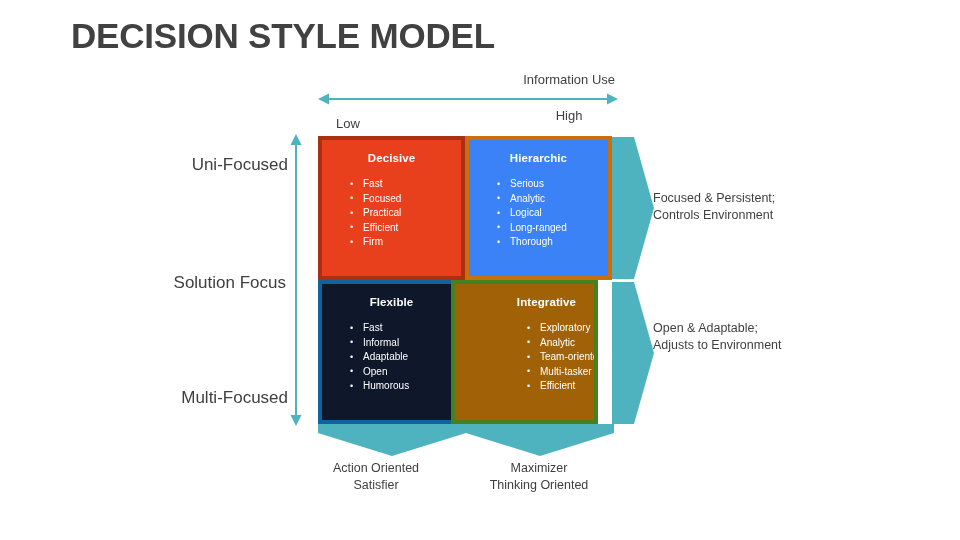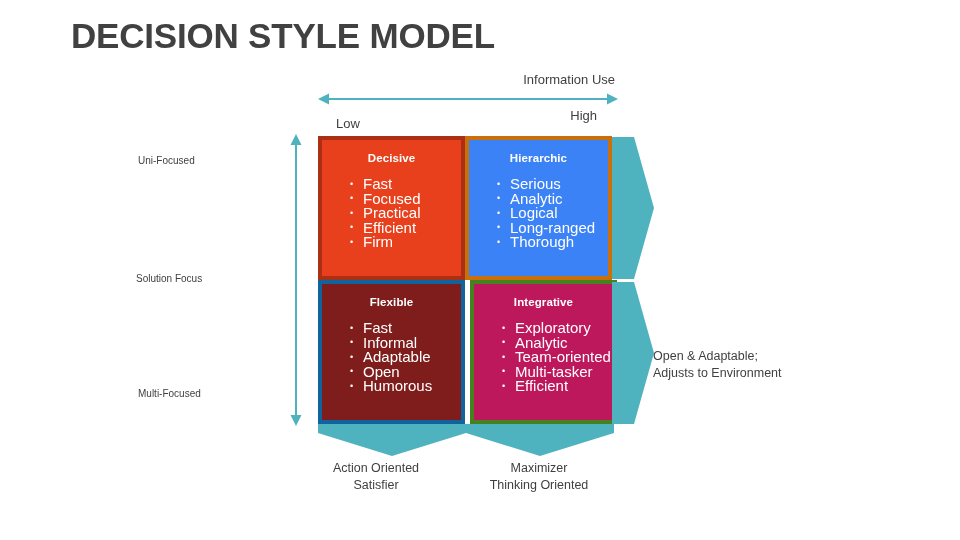--- a/index.html
+++ b/index.html
@@ -22,26 +22,26 @@
   }
 
   
   .axis-title {
     position: absolute;
     font-size: 13px; color: #3f3f3f;
     white-space: nowrap;
   }
   #info-use { left: 320px; top: 72px; width: 295px; text-align: right; }
   #low-lbl  { left: 320px; top: 116px; width: 56px; text-align: center; }
-  #high-lbl { left: 541px; top: 108px; width: 56px; text-align: right; }
+  #high-lbl { left: 541px; top: 108px; width: 56px; text-align: center; }
 
   .side-label {
     position: absolute;
-    font-size: 10px; color: #3f3f3f;
-    white-space: nowrap; text-align: left;
+    font-size: 17px; color: #3f3f3f;
+    white-space: nowrap; text-align: right;
     width: 150px;
   }
   #uni-lbl   { left: 138px; top: 155px; }
   #sol-lbl   { left: 136px; top: 273px; }
   #multi-lbl { left: 138px; top: 388px; }
 
   
   #h-axis { position: absolute; left: 318px; top: 92px; width: 300px; height: 14px; }
   #v-axis { position: absolute; left: 289px; top: 134px; width: 14px; height: 292px; }
 
@@ -55,52 +55,52 @@
   }
   .quad .q-title {
     text-align: center;
     font-size: 11.5px; font-weight: bold;
     margin-top: 12px;
     letter-spacing: 0.1px;
   }
   .quad ul {
     list-style: none;
     margin: 13px 0 0 28px;
-    font-size: 15px;
+    font-size: 10px;
     line-height: 14.6px;
   }
   .quad ul li { position: relative; padding-left: 13px; white-space: nowrap; }
   .quad ul li::before {
     content: "\2022";
     position: absolute; left: 0; top: -0.5px;
     font-size: 9px; color: #ffffff;
   }
 
   #q-decisive    { left: 0;     top: 0;     background: #E8401C; border-color: #AA2F13; }
   #q-hierarchic  { left: 147px; top: 0;     background: #3b82f6; border-color: #C96F0B; }
-  #q-flexible    { left: 0;     top: 144px; background: #7f1d1d; border-color: #10639C; }
-  #q-integrative { left: 152px; top: 144px; background: #be185d; border-color: #46811F; }
+  #q-flexible    { left: 0;     top: 144px; background: #0f172a; border-color: #10639C; }
+  #q-integrative { left: 133px; top: 144px; background: #a16207; border-color: #46811F; padding-left: 44px; }
 
   
   .arrow-right { position: absolute; }
   #arrow-top-right    { left: 612px; top: 137px; width: 42px; height: 142px; }
   #arrow-bottom-right { left: 612px; top: 282px; width: 42px; height: 142px; }
 
   .arrow-down { position: absolute; }
   #arrow-bottom-left-down  { left: 318px; top: 424px; width: 148px; height: 32px; }
   #arrow-bottom-right-down { left: 466px; top: 424px; width: 148px; height: 32px; }
 
   
   .callout {
     position: absolute;
     font-size: 12.5px; color: #3f3f3f;
     line-height: 17px; white-space: nowrap;
   }
   #callout-top    { left: 653px; top: 190px; }
-  #callout-bottom { left: 653px; top: 348px; }
+  #callout-bottom { left: 653px; top: 320px; }
 
   .bottom-callout {
     position: absolute;
     font-size: 12.5px; color: #3f3f3f;
     line-height: 17px; text-align: center; width: 170px;
   }
   #callout-action   { left: 291px; top: 460px; }
   #callout-thinking { left: 454px; top: 460px; }
 </style>
 </head>
@@ -179,20 +179,24 @@
 
   </div>
 
   <svg id="arrow-top-right" class="arrow-right" viewBox="0 0 42 142">
     <polygon points="0,0 22,0 42,71 22,142 0,142" fill="#4FB3BF"></polygon>
   </svg>
   <svg id="arrow-bottom-right" class="arrow-right" viewBox="0 0 42 142">
     <polygon points="0,0 22,0 42,71 22,142 0,142" fill="#4FB3BF"></polygon>
   </svg>
 
+  <div id="callout-top" class="callout">
+    <div>Focused &amp; Persistent;</div>
+    <div>Controls Environment</div>
+  </div>
   <div id="callout-bottom" class="callout">
     <div>Open &amp; Adaptable;</div>
     <div>Adjusts to Environment</div>
   </div>
 
   <svg id="arrow-bottom-left-down" class="arrow-down" viewBox="0 0 148 32">
     <polygon points="0,0 148,0 148,9 74,32 0,9" fill="#4FB3BF"></polygon>
   </svg>
   <svg id="arrow-bottom-right-down" class="arrow-down" viewBox="0 0 148 32">
     <polygon points="0,0 148,0 148,9 74,32 0,9" fill="#4FB3BF"></polygon>

